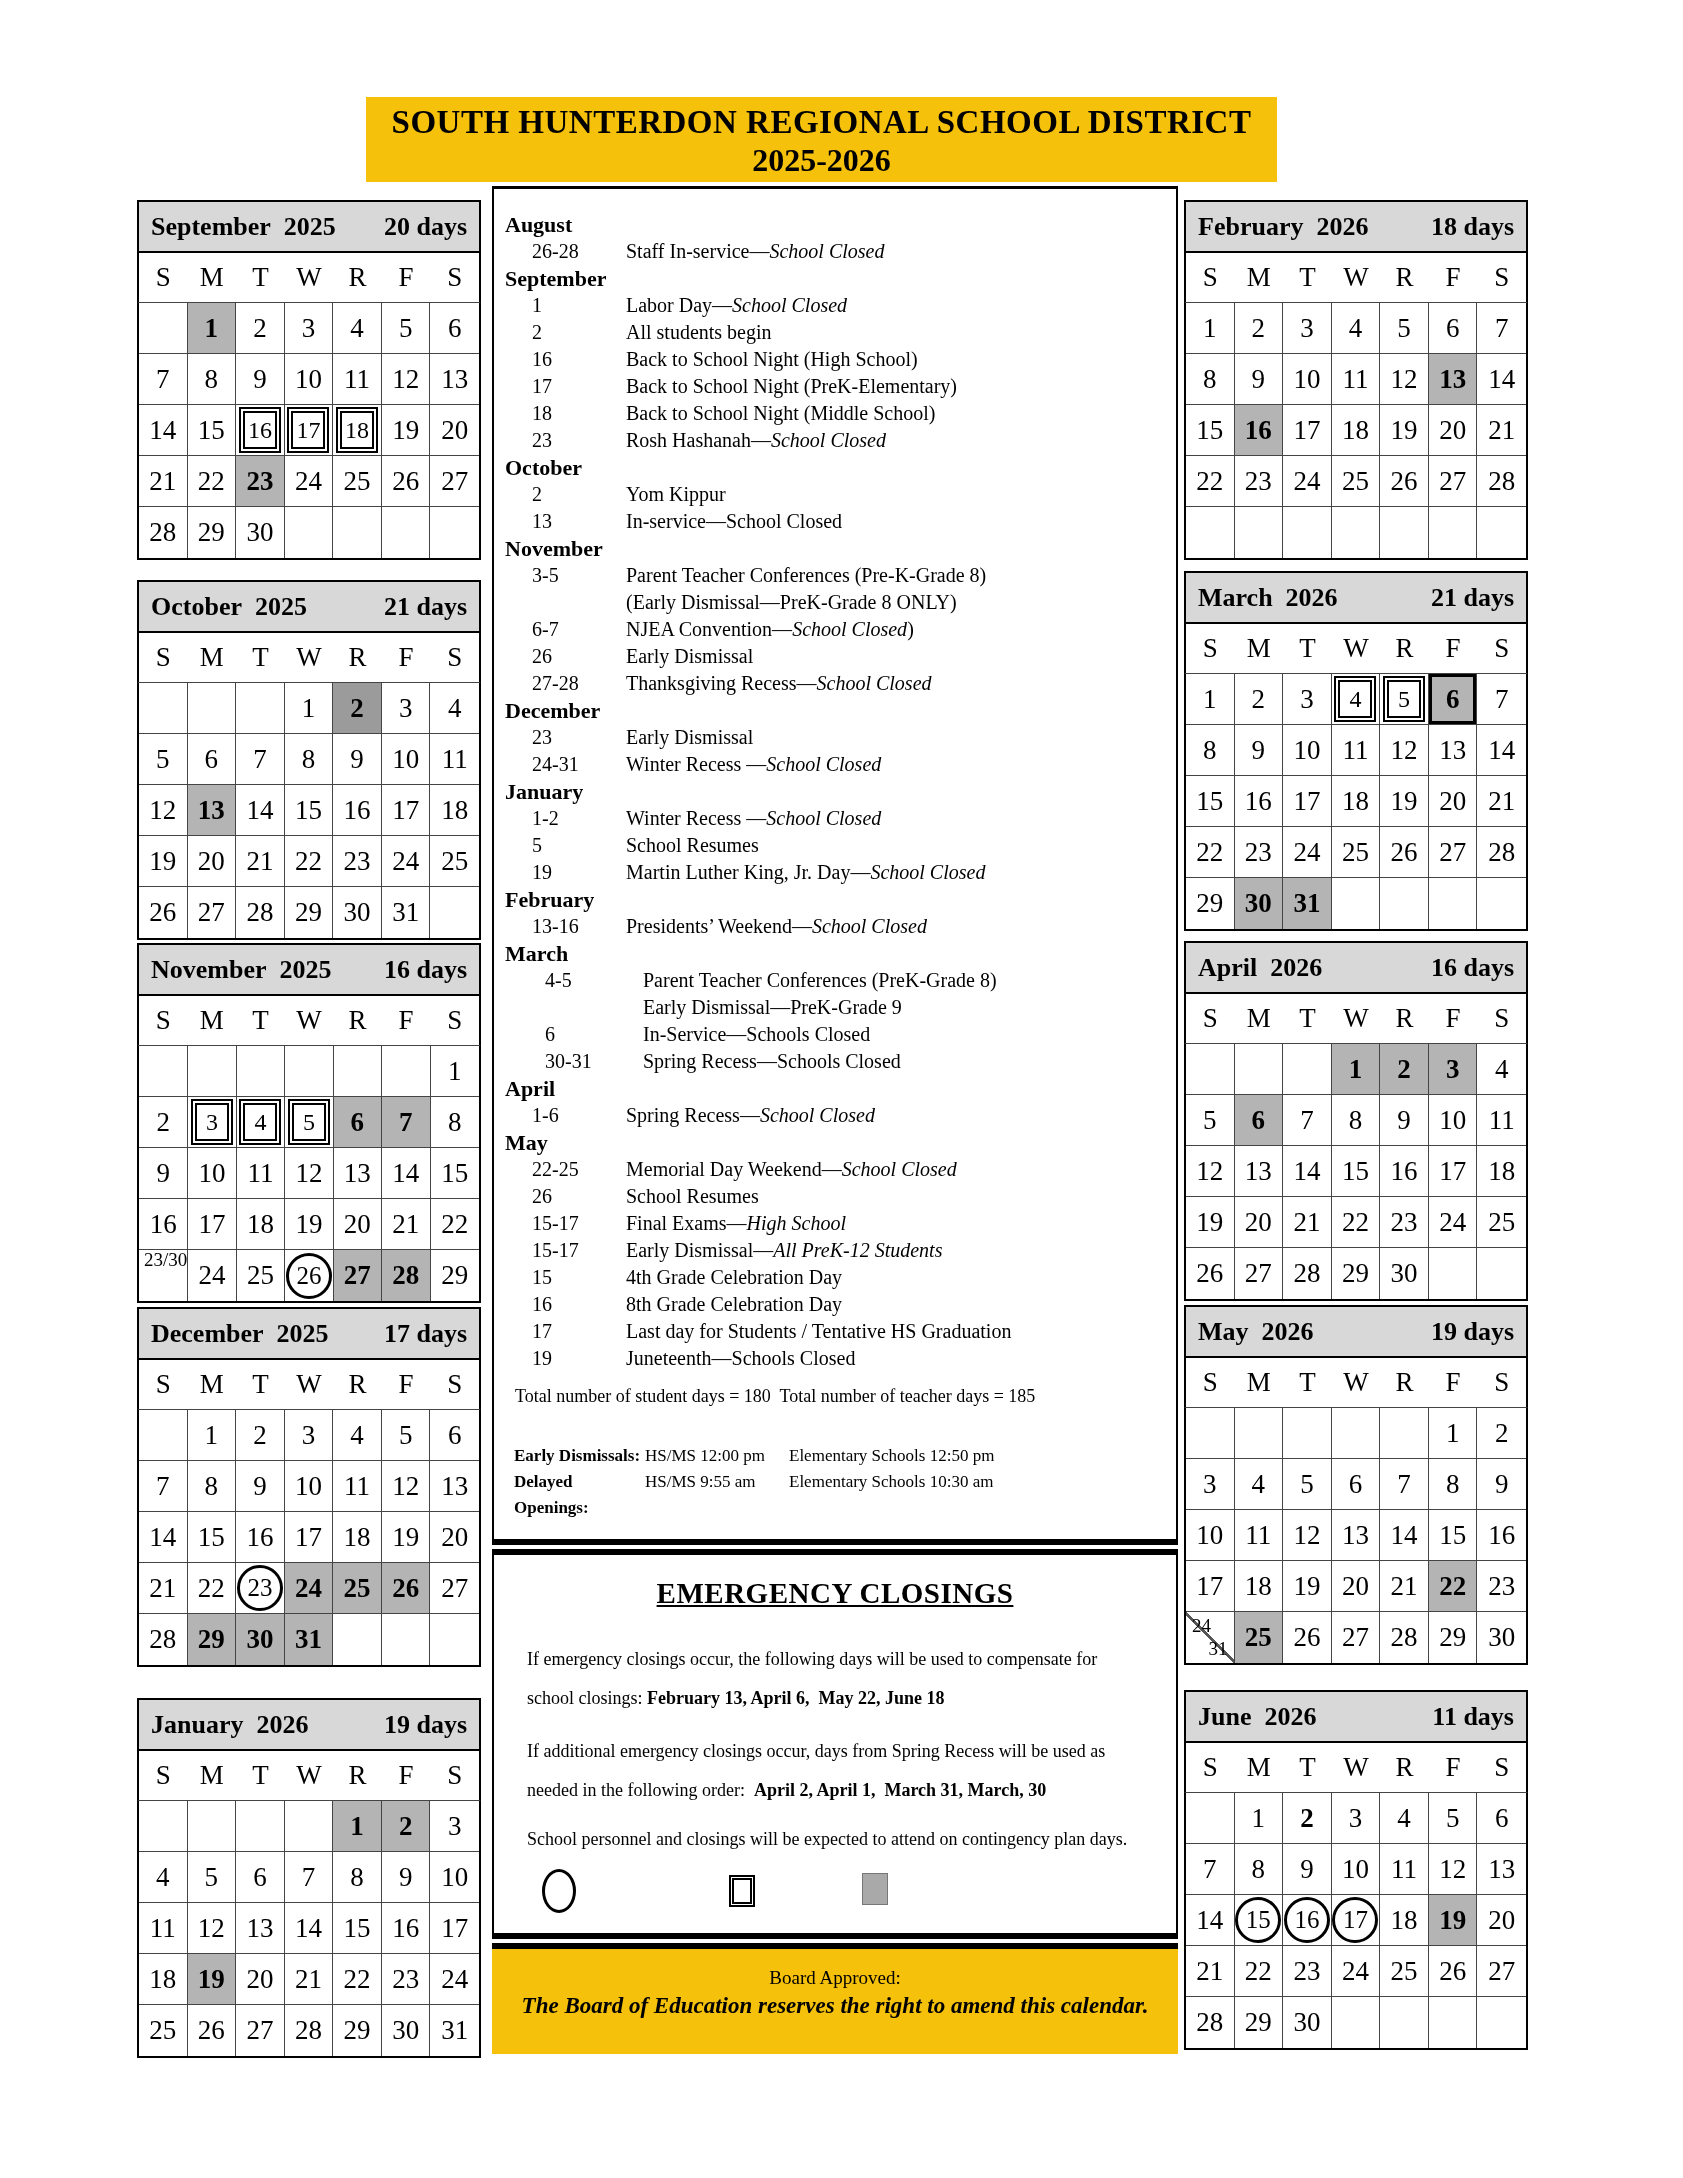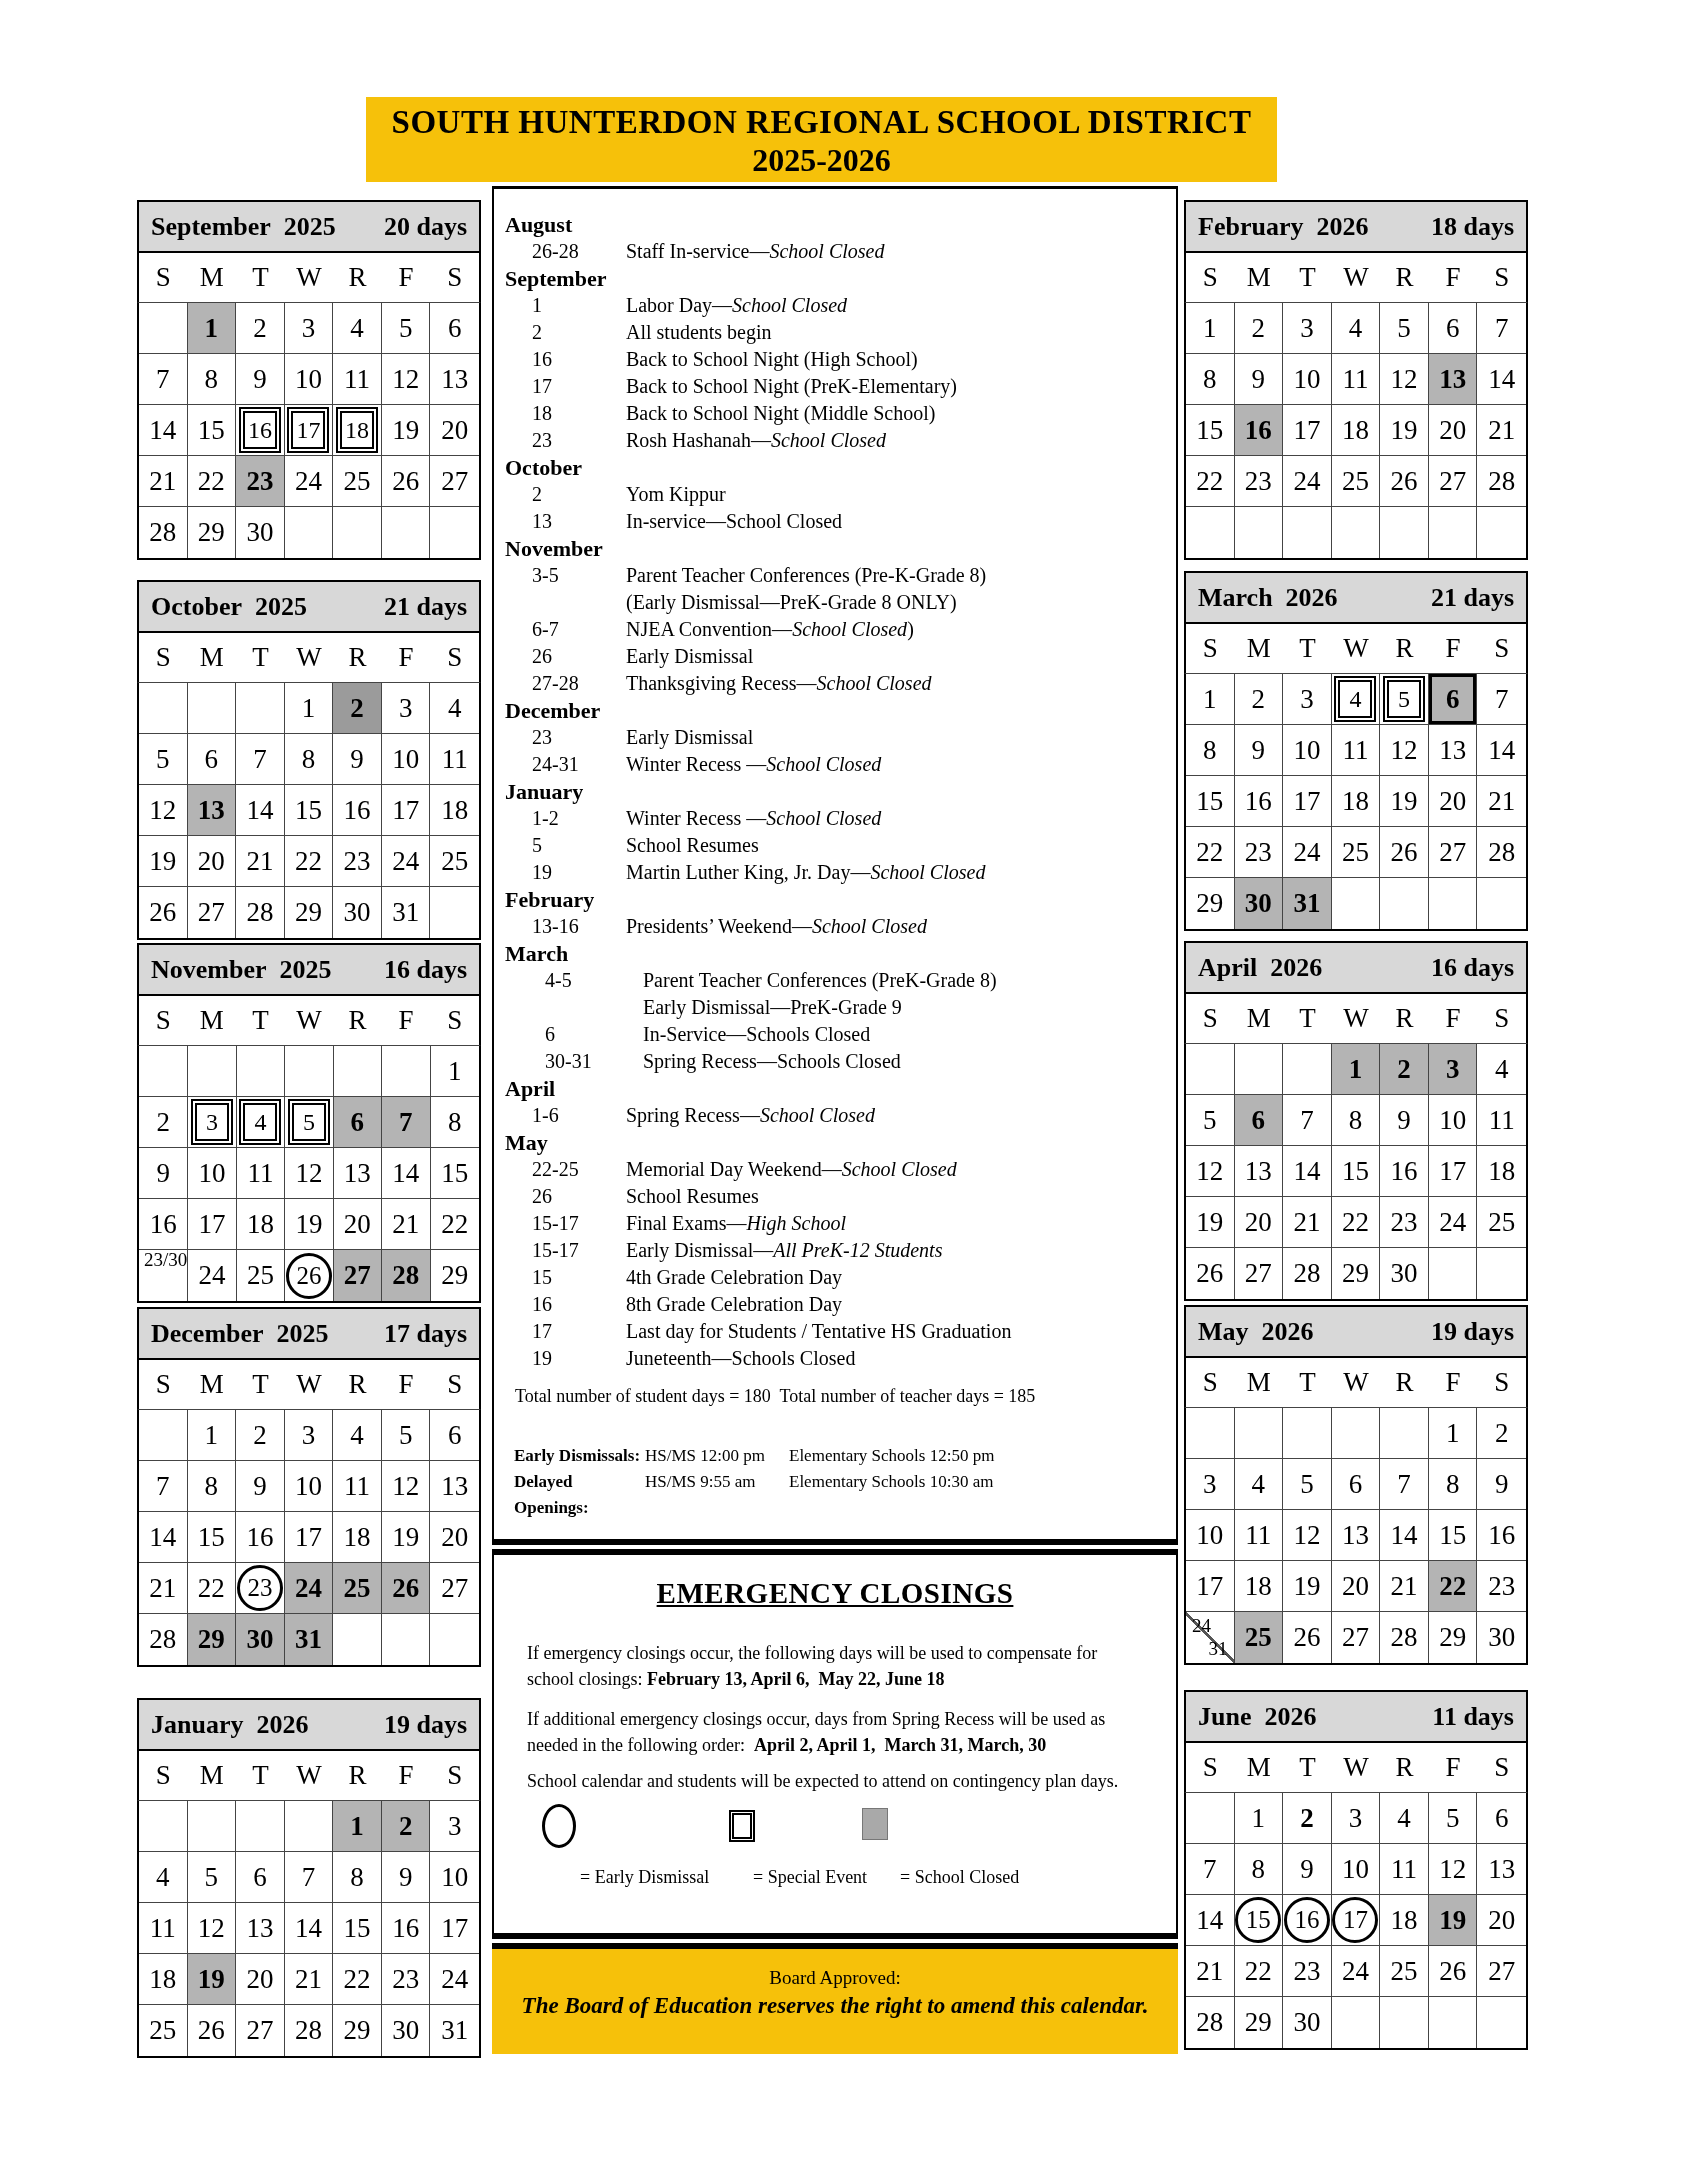--- a/index.html
+++ b/index.html
@@ -63,21 +63,21 @@
   .di-label { font-weight:bold; flex:0 0 151px; padding-left:20px; }
   .di-a { flex:0 0 144px; }
   .di-b { flex:1; }
 
   .rule { height:16px; border-top:6px solid #000; border-bottom:6px solid #000; background:#fff; }
 
   .em-box { border-left:2px solid #000; border-right:2px solid #000; height:378px;
             padding:0 33px; overflow:hidden; }
   .em-title { text-align:center; font-weight:bold; font-size:29px; text-decoration:underline;
               margin-top:22px; letter-spacing:0.5px; }
-  .em-p { font-size:18px; line-height:26px; }
+  .em-p { font-size:18px; line-height:39px; }
   .em-p1 { margin-top:30px; } .em-p2 { margin-top:14px; }
   .em-p3 { margin-top:12px; } .em-p4 { margin-top:10px; }
 
   .legend { position:relative; height:99px; margin-top:10px; }
   .lg { position:absolute; top:0; }
   .lg0 { left:15px; } .lg1 { left:188px;padding-left:14px; } .lg2 { left:335px; }
   .lg-label { position:absolute; top:63px; left:38px; white-space:nowrap; font-size:18px; }
   .ic-circle { width:34px; height:44px; border:3px solid #000; border-radius:50%; }
   .ic-evt { width:26px; height:32px; border:5px double #000; margin-top:6px; background:#fff; }
   .ic-sq  { width:26px; height:32px; background:#A9A9A9; border:1px solid #777; margin-top:4px; }
@@ -814,21 +814,21 @@
           </div>
         </div>
     </div>
 
     <div class="rule"></div>
 
     <div class="em-box">
       <div class="em-title">EMERGENCY CLOSINGS</div>
       <div class="em-p em-p1"><span>If emergency closings occur, the following days will be used to compensate for school closings: </span><b>February 13, April 6,&nbsp; May 22, June 18</b></div>
       <div class="em-p em-p2"><span>If additional emergency closings occur, days from Spring Recess will be used as needed in the following order: &nbsp;</span><b>April 2, April 1,&nbsp; March 31, March, 30</b></div>
-      <div class="em-p em-p4">School calendar and students will be expected to attend on contingency plan days.</div>
+      <div class="em-p em-p4">School personnel and closings will be expected to attend on contingency plan days.</div>
       <div class="legend" id="legend">
           <div class="lg lg0">
             <div class="ic-circle"></div>
             <span class="lg-label">= Early Dismissal</span>
           </div>
           <div class="lg lg1">
             <div class="ic-evt"></div>
             <span class="lg-label">= Special Event</span>
           </div>
           <div class="lg lg2">

